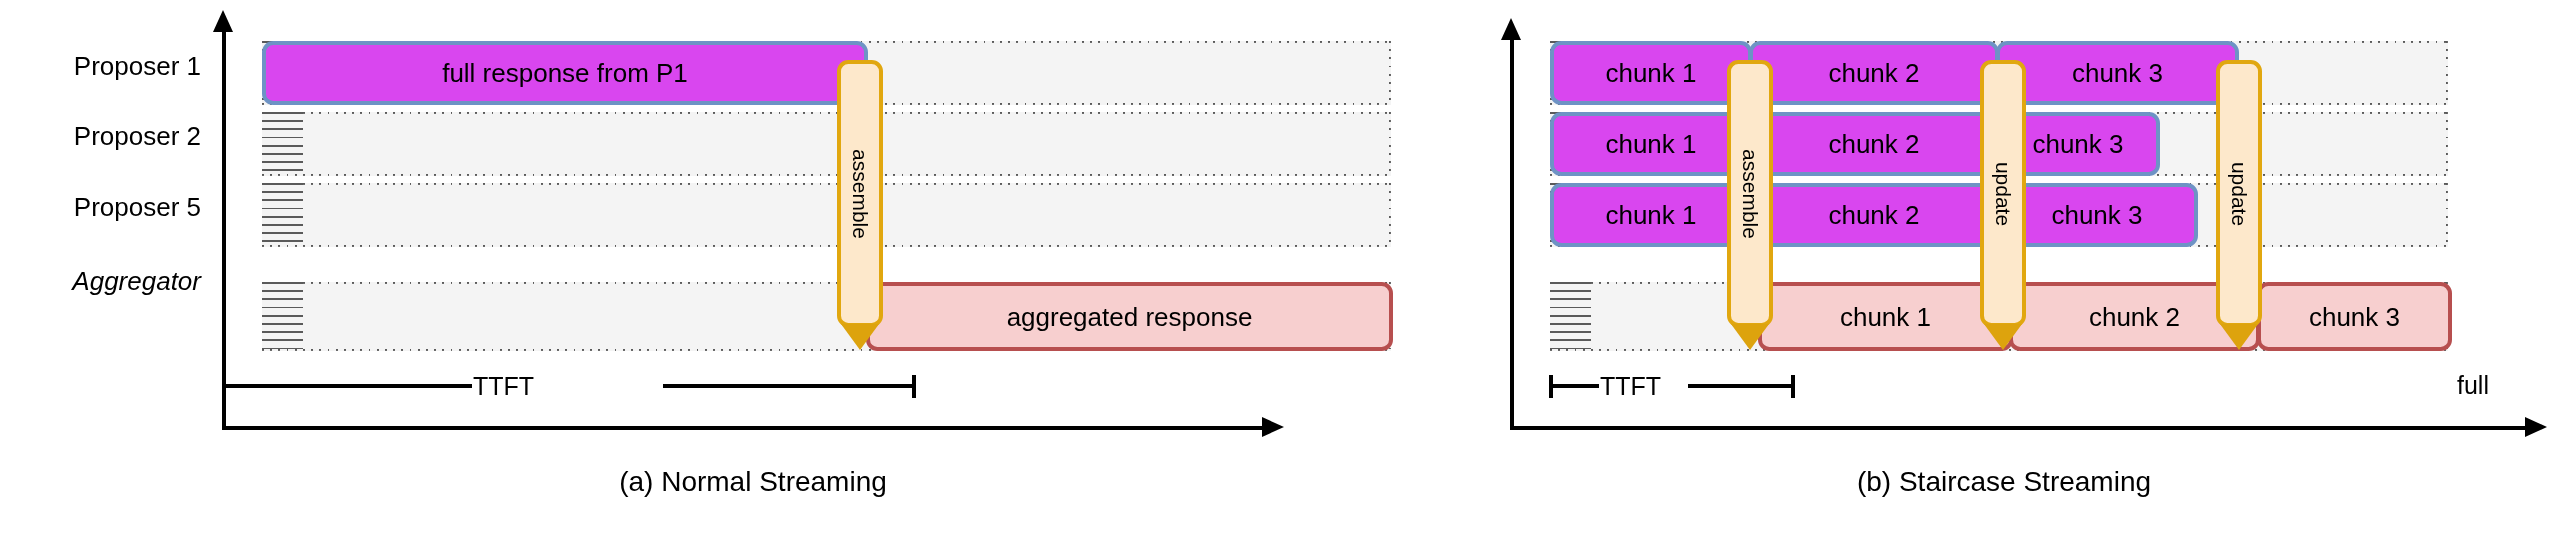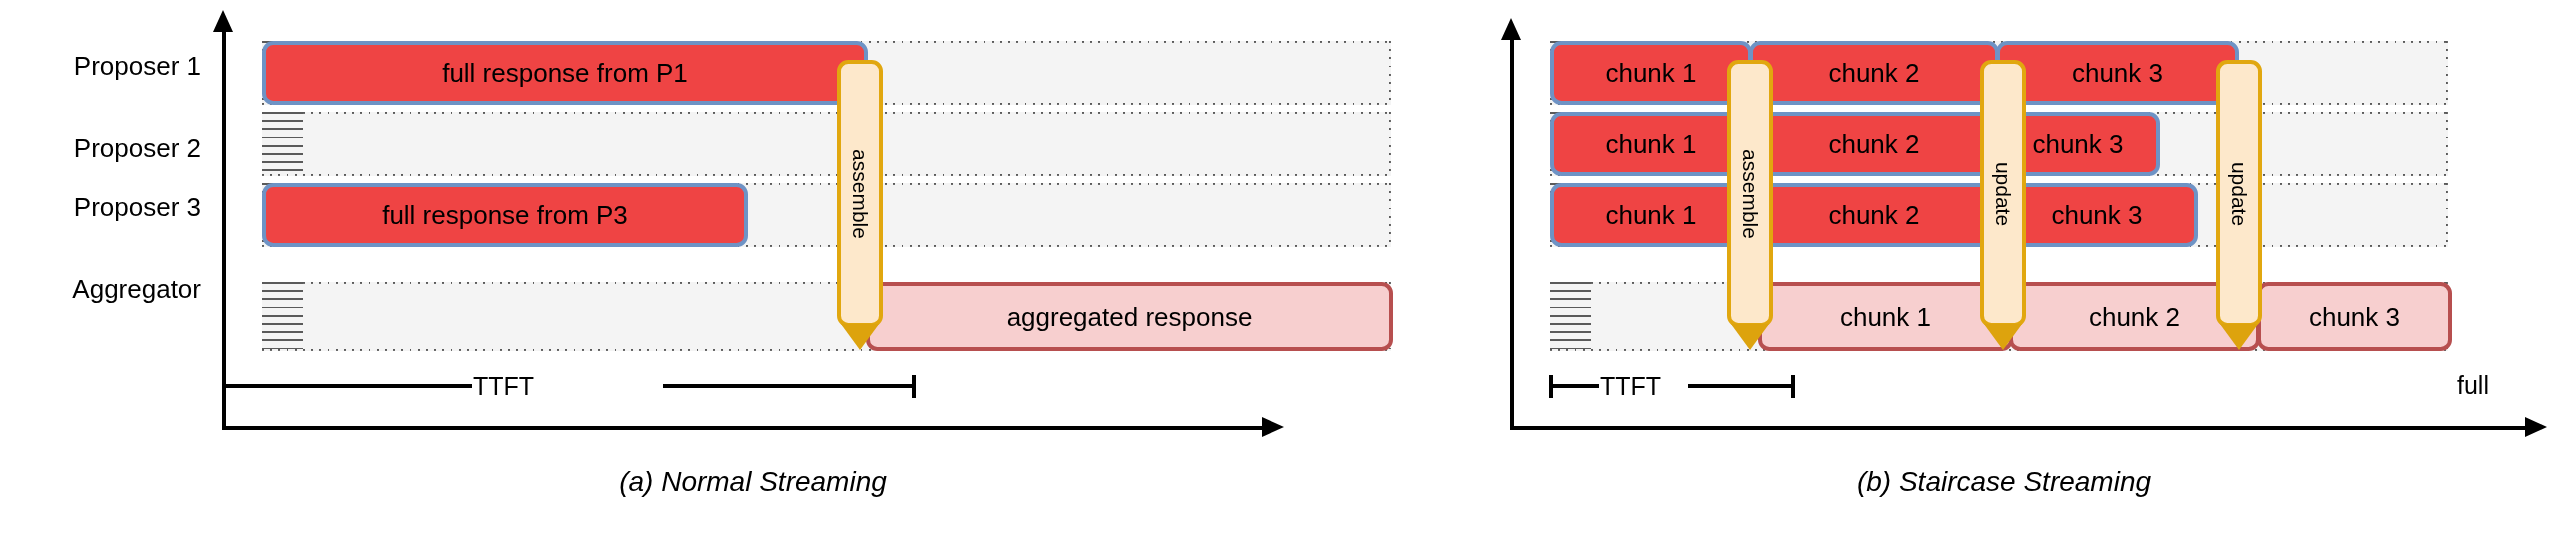--- a/index.html
+++ b/index.html
@@ -93,21 +93,21 @@
     border-radius: 11.3px;
     display: flex;
     align-items: center;
     justify-content: center;
     font-size: 26px;
     line-height: 26px;
     color: #000000;
     white-space: nowrap;
   }
   .task-box.blue {
-    background: #ef4444;
+    background: #d946ef;
     border: 4.4px solid #6e93c5;
   }
   .task-box.red {
     background: #f7cfcf;
     border: 4.4px solid #b74f4f;
   }
 
   
   .callout {
     position: absolute;
@@ -173,51 +173,47 @@
     white-space: nowrap;
   }
 
   .caption {
     position: absolute;
     font-size: 28px;
     line-height: 28px;
     color: #000000;
     white-space: nowrap;
     text-align: center;
-    font-style: italic;
   }
 </style>
 </head>
 <body>
 
 <div id="stage">
 
   <div class="abs" style="left:0; top:0; width:1288px; height:560px;">
 
     <div class="row-label" style="left:0; top:53px; width:201px;">Proposer 1</div>
-    <div class="row-label" style="left:0; top:123px; width:201px;margin-top:12px;">Proposer 2</div>
-    <div class="row-label" style="left:0; top:194px; width:201px;">Proposer 3</div>
-    <div class="row-label" style="left:0; top:276px; width:201px;">Aggregator</div>
+    <div class="row-label" style="left:0; top:123px; width:201px;">Proposer 2</div>
+    <div class="row-label" style="left:0; top:194px; width:201px;">Proposer 5</div>
+    <div class="row-label" style="left:0; top:268px; width:201px;font-style:italic;">Aggregator</div>
 
     <div class="arrow-up" style="left:213px; top:10px;"></div>
     <div class="axis-v" style="left:222px; top:31px; height:398px;"></div>
 
     <div class="axis-h" style="left:222px; top:426px; width:1042px;"></div>
     <div class="arrow-right" style="left:1262px; top:417px;"></div>
 
     <div class="lane-grid" style="left:262px; top:41px; width:1129px; height:64px;"></div>
     <div class="lane-grid" style="left:262px; top:112px; width:1129px; height:64px;"></div>
     <div class="lane-grid" style="left:262px; top:183px; width:1129px; height:64px;"></div>
     <div class="lane-grid" style="left:262px; top:282px; width:1129px; height:69px;"></div>
 
     <div class="task-box blue" style="left:262px; top:41px; width:606px; height:64px;">
       <span>full response from P1</span>
-    </div>
-    <div class="task-box blue" style="left:262px; top:183px; width:486px; height:64px;">
-      <span>full response from P3</span>
     </div>
     <div class="task-box red" style="left:866px; top:282px; width:527px; height:69px;">
       <span>aggregated response</span>
     </div>
 
     <div class="callout" style="left:837px; top:60px; width:46px; height:290px;">
       <div class="body" style="height:267px;">
         <span class="vtext">assemble</span>
       </div>
       <div class="tip" style="top:264px;"></div>

